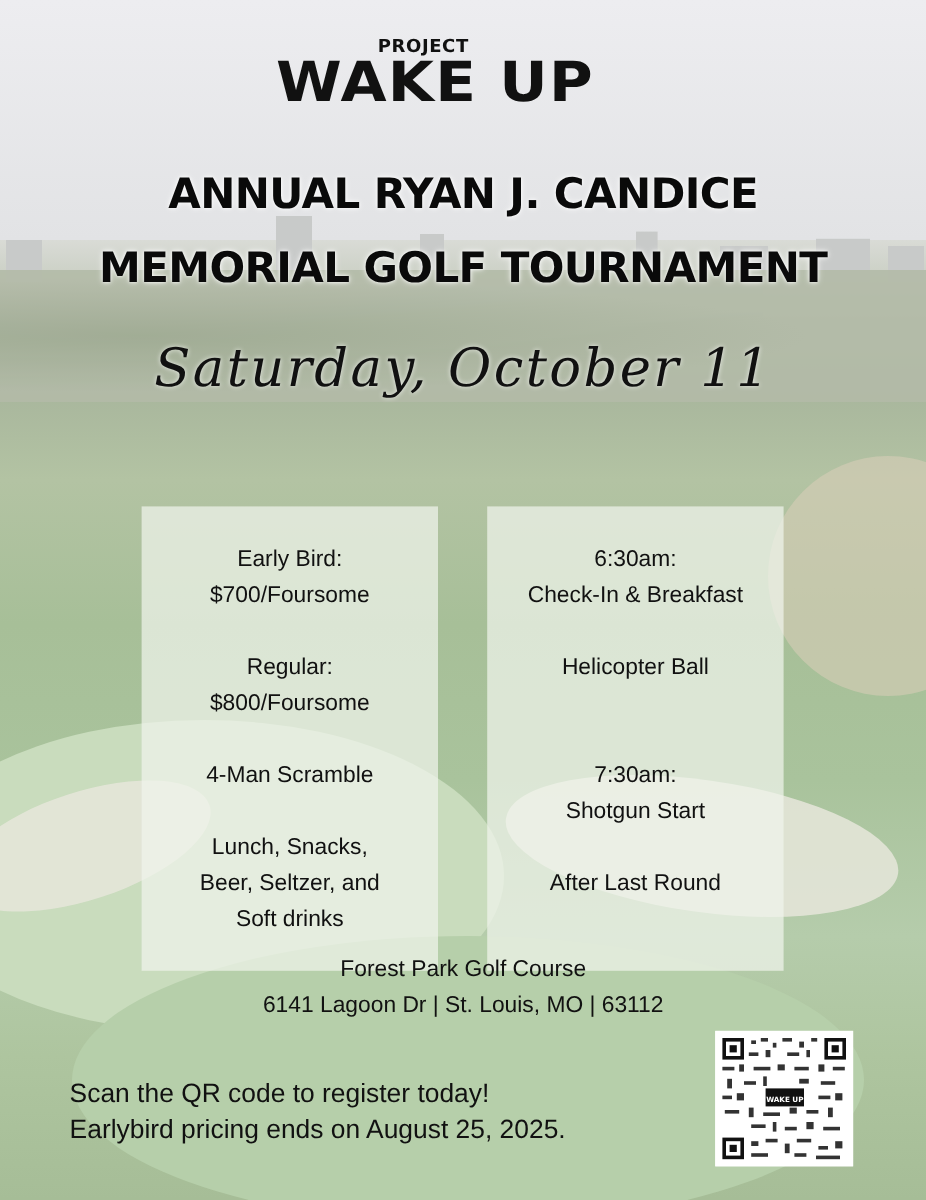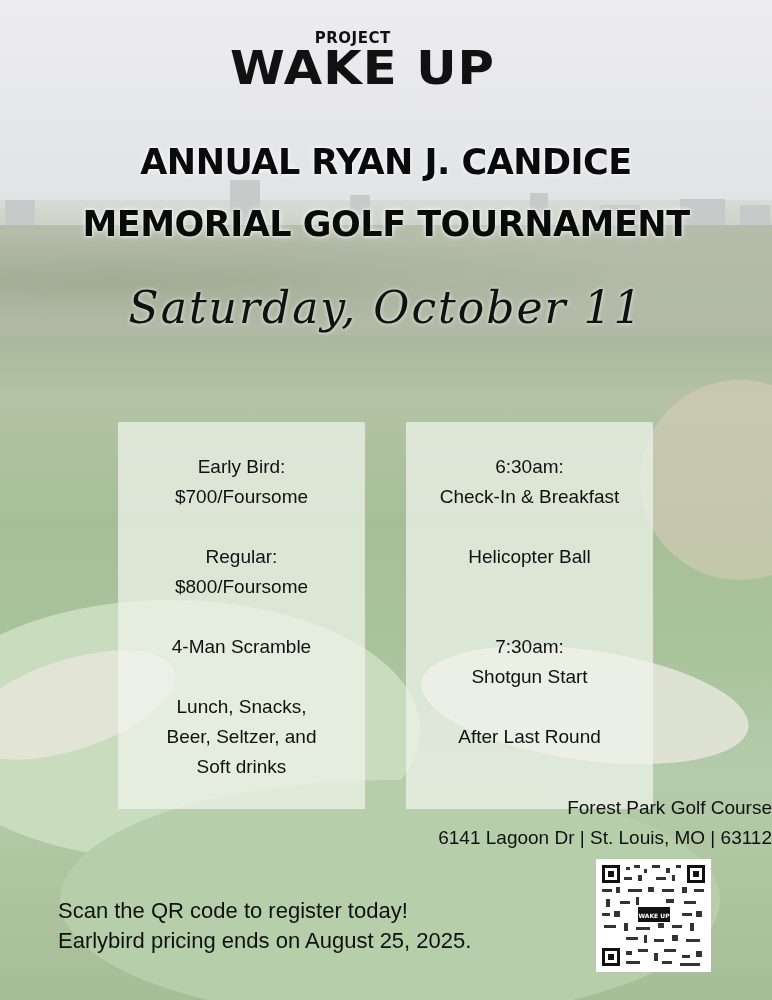--- a/index.html
+++ b/index.html
@@ -16,21 +16,21 @@
   .logo .small{font-family:"DejaVu Sans",sans-serif;font-weight:bold;font-size:15px;letter-spacing:.5px;line-height:16px;}
   .logo .big{font-family:"DejaVu Sans",sans-serif;font-weight:900;font-size:46px;line-height:44px;letter-spacing:1px;transform:scaleX(1.08);transform-origin:left;}
   .title{position:absolute;left:0;width:772px;text-align:center;font-family:"DejaVu Sans",sans-serif;font-weight:bold;font-size:35px;letter-spacing:-.5px;color:#0a0a0a;text-shadow:0 0 3px rgba(255,255,255,.9),0 0 6px rgba(255,255,255,.7);}
   .t1{top:142px;}
   .t2{top:204px;}
   .script{position:absolute;left:0;width:772px;top:282px;text-align:center;font-family:"DejaVu Serif",serif;font-style:italic;font-size:44px;letter-spacing:2px;color:#111;text-shadow:0 0 4px rgba(255,255,255,.8);}
   .panel{position:absolute;top:378px;width:247px;height:387px;background:rgba(240,244,236,.72);text-align:center;margin-top:44px;}
   .pl{left:118px;}
   .pr{left:406px;}
   .panel .blk{position:absolute;left:0;width:100%;font-size:19px;line-height:30px;color:#111;}
-  .venue{position:absolute;left:0;width:772px;top:793px;text-align:right;font-size:19px;line-height:30px;}
+  .venue{position:absolute;left:0;width:772px;top:793px;text-align:center;font-size:19px;line-height:30px;}
   .reg{position:absolute;left:58px;top:896px;font-size:22px;line-height:30px;}
   .qr{position:absolute;left:596px;top:859px;width:115px;height:113px;background:#fff;}
   .qr svg{display:block;}
 </style>
 </head>
 <body>
 
 <div class="bg">
   <div class="sky"></div>
   <div class="skyline">

